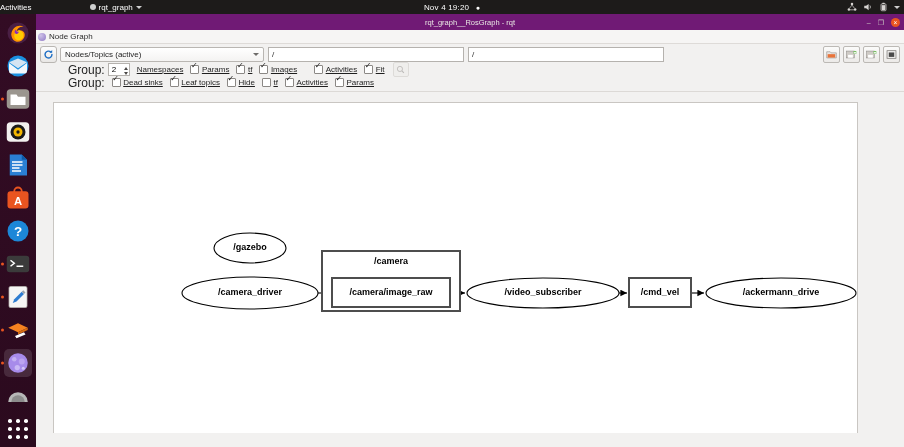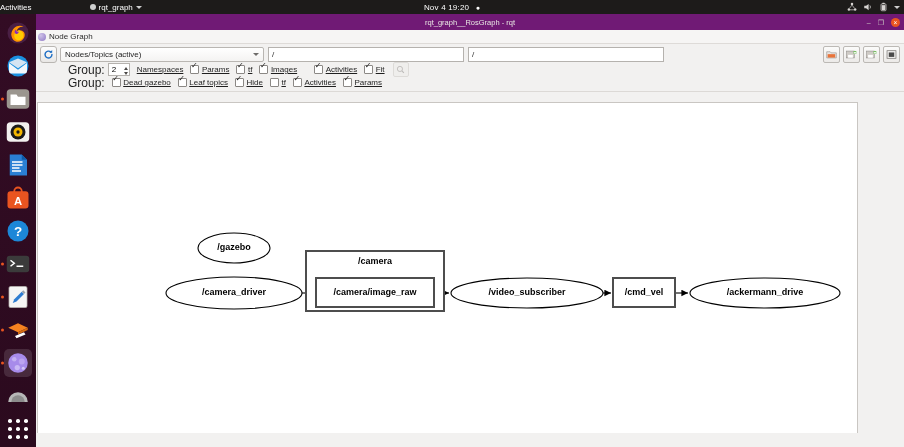--- a/index.html
+++ b/index.html
@@ -175,21 +175,21 @@
 
   .btn-disabled {
     width: 14px; height: 13px; border: 1px solid #cdcac6; border-radius: 2px;
     background: #eeecea; margin-left: 8px;
     display: flex; align-items: center; justify-content: center; opacity: .55;
   }
 
   
   #canvas-wrap {
     position: absolute; left: 0; top: 85px;
-    width: 824px; height: 344px; padding: 3px 2px 2px 1px; box-sizing: border-box;
+    width: 824px; height: 344px; padding: 3px 2px 2px 17px; box-sizing: border-box;
   }
   #canvas {
     width: 100%; height: 100%; background: #ffffff;
     border: 1px solid #c9c6c2; box-sizing: border-box; position: relative; overflow: hidden;
   }
   #graph-svg { position: absolute; left: 0; top: 0; }
   .node-label {
     font-family: "Liberation Sans", sans-serif;
     font-weight: bold; font-size: 9px; fill: #000;
     text-anchor: middle; dominant-baseline: middle;
@@ -460,21 +460,21 @@
           <circle cx="7" cy="7" r="4.6" fill="none" stroke="#8e8b88" stroke-width="1.5"></circle>
           <path d="M10.5 10.5 L14 14" stroke="#8e8b88" stroke-width="1.8"></path>
         </svg>
       </span>
     </div>
 
     <div class="trow r3">
       <span class="lbl">Group:</span>
       <span class="chk on">
         <span class="box"></span>
-        <span>Dead gazebo</span>
+        <span>Dead sinks</span>
       </span>
       <span class="chk on">
         <span class="box"></span>
         <span>Leaf topics</span>
       </span>
       <span class="chk on">
         <span class="box"></span>
         <span>Hide</span>
       </span>
       <span class="chk">

